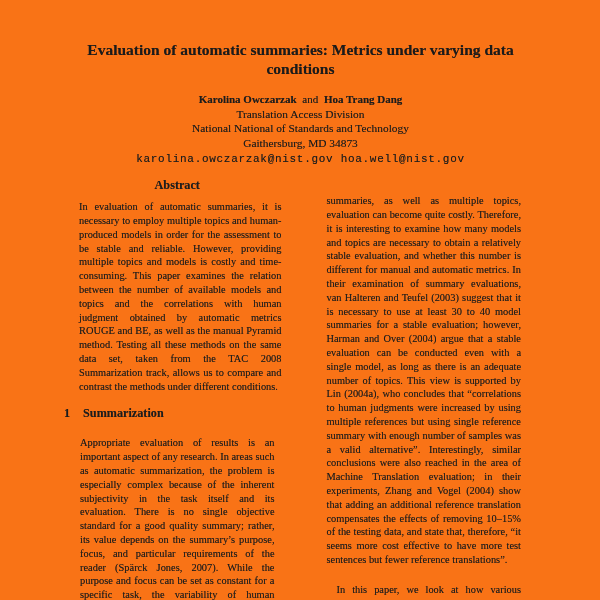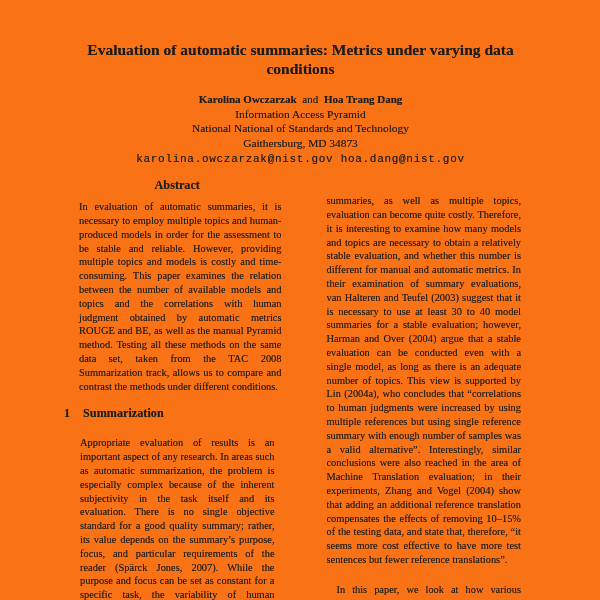--- a/index.html
+++ b/index.html
@@ -88,25 +88,25 @@
 <div class="page">
 
   <div class="title">Evaluation of automatic summaries: Metrics under varying data conditions</div>
 
   <div class="authors">
     <span class="author-name">Karolina Owczarzak</span>
     <span class="author-conj">and</span>
     <span class="author-name">Hoa Trang Dang</span>
   </div>
 
-  <div class="affiliation">Information Access Pyramid</div>
+  <div class="affiliation">Translation Access Division</div>
   <div class="affiliation">National National of Standards and Technology</div>
   <div class="affiliation">Gaithersburg, MD 34873</div>
 
-  <div class="emails">karolina.owczarzak@nist.gov hoa.dang@nist.gov</div>
+  <div class="emails">karolina.owczarzak@nist.gov hoa.well@nist.gov</div>
 
   <div class="columns">
 
     <div class="col">
       <div class="abstract-heading">Abstract</div>
       <p class="abstract-text">In evaluation of automatic summaries, it is necessary to employ multiple topics and human-produced models in order for the assessment to be stable and reliable. However, providing multiple topics and models is costly and time-consuming. This paper examines the relation between the number of available models and topics and the correlations with human judgment obtained by automatic metrics ROUGE and BE, as well as the manual Pyramid method. Testing all these methods on the same data set, taken from the TAC 2008 Summarization track, allows us to compare and contrast the methods under different conditions.</p>
       <div class="section-heading">
         <span class="section-number">1</span><span>Summarization</span>
       </div>
       <p>Appropriate evaluation of results is an important aspect of any research. In areas such as automatic summarization, the problem is especially complex because of the inherent subjectivity in the task itself and its evaluation. There is no single objective standard for a good quality summary; rather, its value depends on the summary’s purpose, focus, and particular requirements of the reader (Spärck Jones, 2007). While the purpose and focus can be set as constant for a specific task, the variability of human judgment is more difficult to con-</p>

